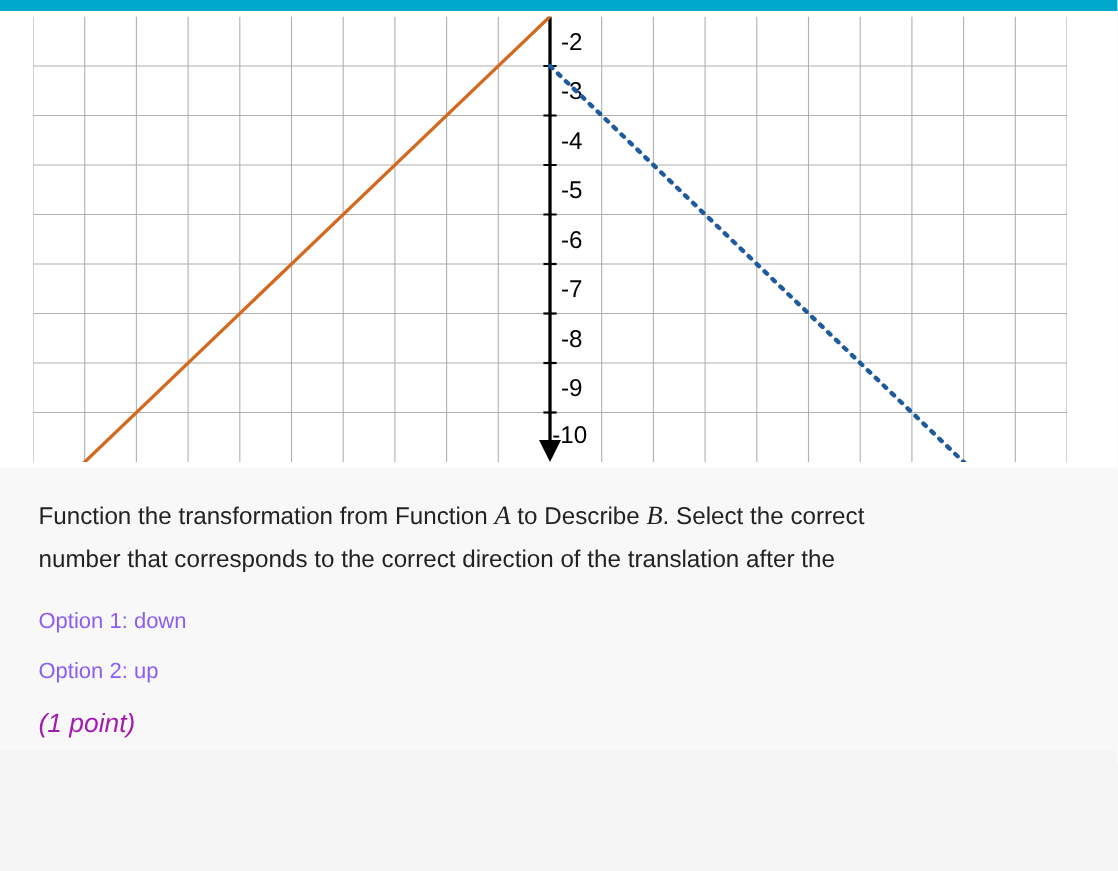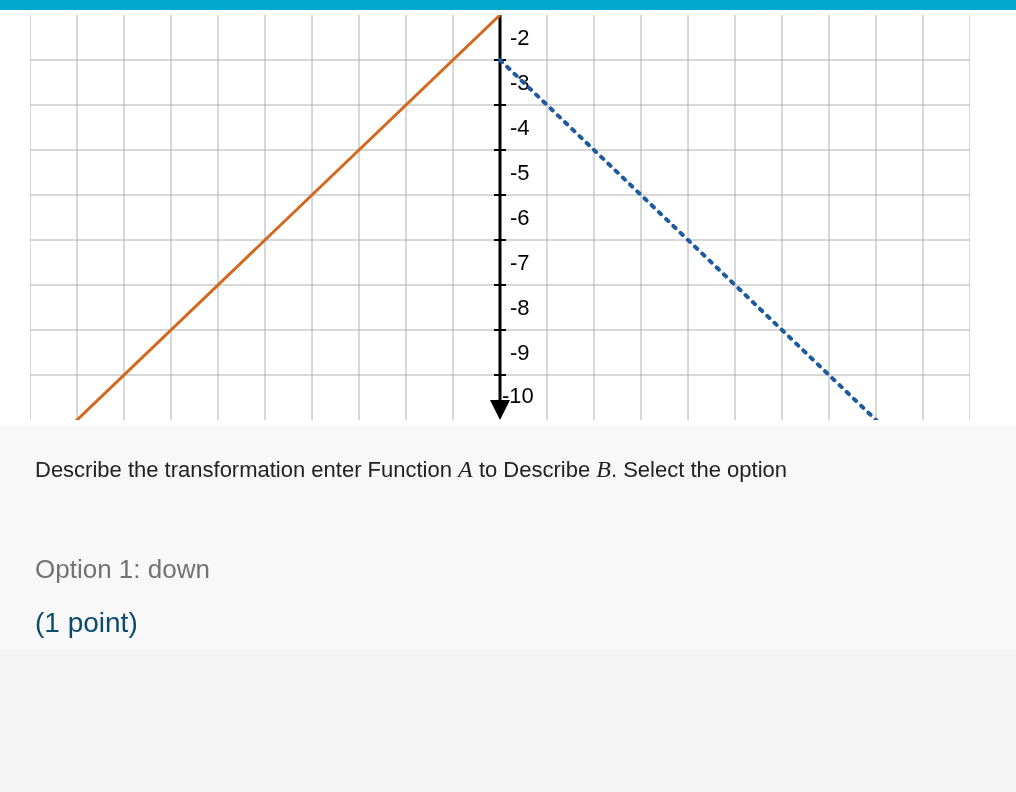--- a/index.html
+++ b/index.html
@@ -38,27 +38,28 @@
       line-height: 1.65;
       color: #222;
       margin-bottom: 28px;
     }
     .question-text .math {
       font-family: 'Times New Roman', serif;
       font-style: italic;
       font-size: 24px;
     }
     .option {
-      font-size: 26px;
-      color: #737373;
+      font-size: 20px;
+      color: #8b5cf6;
       margin-bottom: 22px;
     }
     .points {
-      font-size: 28px;
-      color: #0c4a6e;
+      font-size: 24px;
+      color: #a21caf;
+      font-style: italic;
     }
   </style>
 </head>
 <body>
 
 <div class="top-bar"></div>
 
 <div class="graph-container">
   <div class="graph">
     <svg width="940" height="405" viewBox="0 0 940 405">
@@ -131,20 +132,21 @@
       <line x1="470" y1="45" x2="940" y2="495" stroke="#1e5a9e" stroke-width="4" stroke-dasharray="3,7" stroke-linecap="round"></line>
 
       <line x1="470" y1="45" x2="485" y2="30" stroke="#1e5a9e" stroke-width="4" stroke-dasharray="3,7" stroke-linecap="round" transform="translate(0,0)" opacity="0"></line>
 
     </svg>
   </div>
 </div>
 
 <div class="question-area">
   <p class="question-text">
-    <span>Describe the transformation enter Function </span><span class="math">A</span><span> to Describe </span><span class="math">B</span><span>. Select the option</span><br>
-    <br>
+    <span>Function the transformation from Function </span><span class="math">A</span><span> to Describe </span><span class="math">B</span><span>. Select the correct</span><br>
+    <span>number that corresponds to the correct direction of the translation after the</span><br>
   </p>
 
   <div class="option">Option 1: down</div>
+  <div class="option">Option 2: up</div>
 
   <div class="points">(1 point)</div>
 </div>
 
 </body></html>

